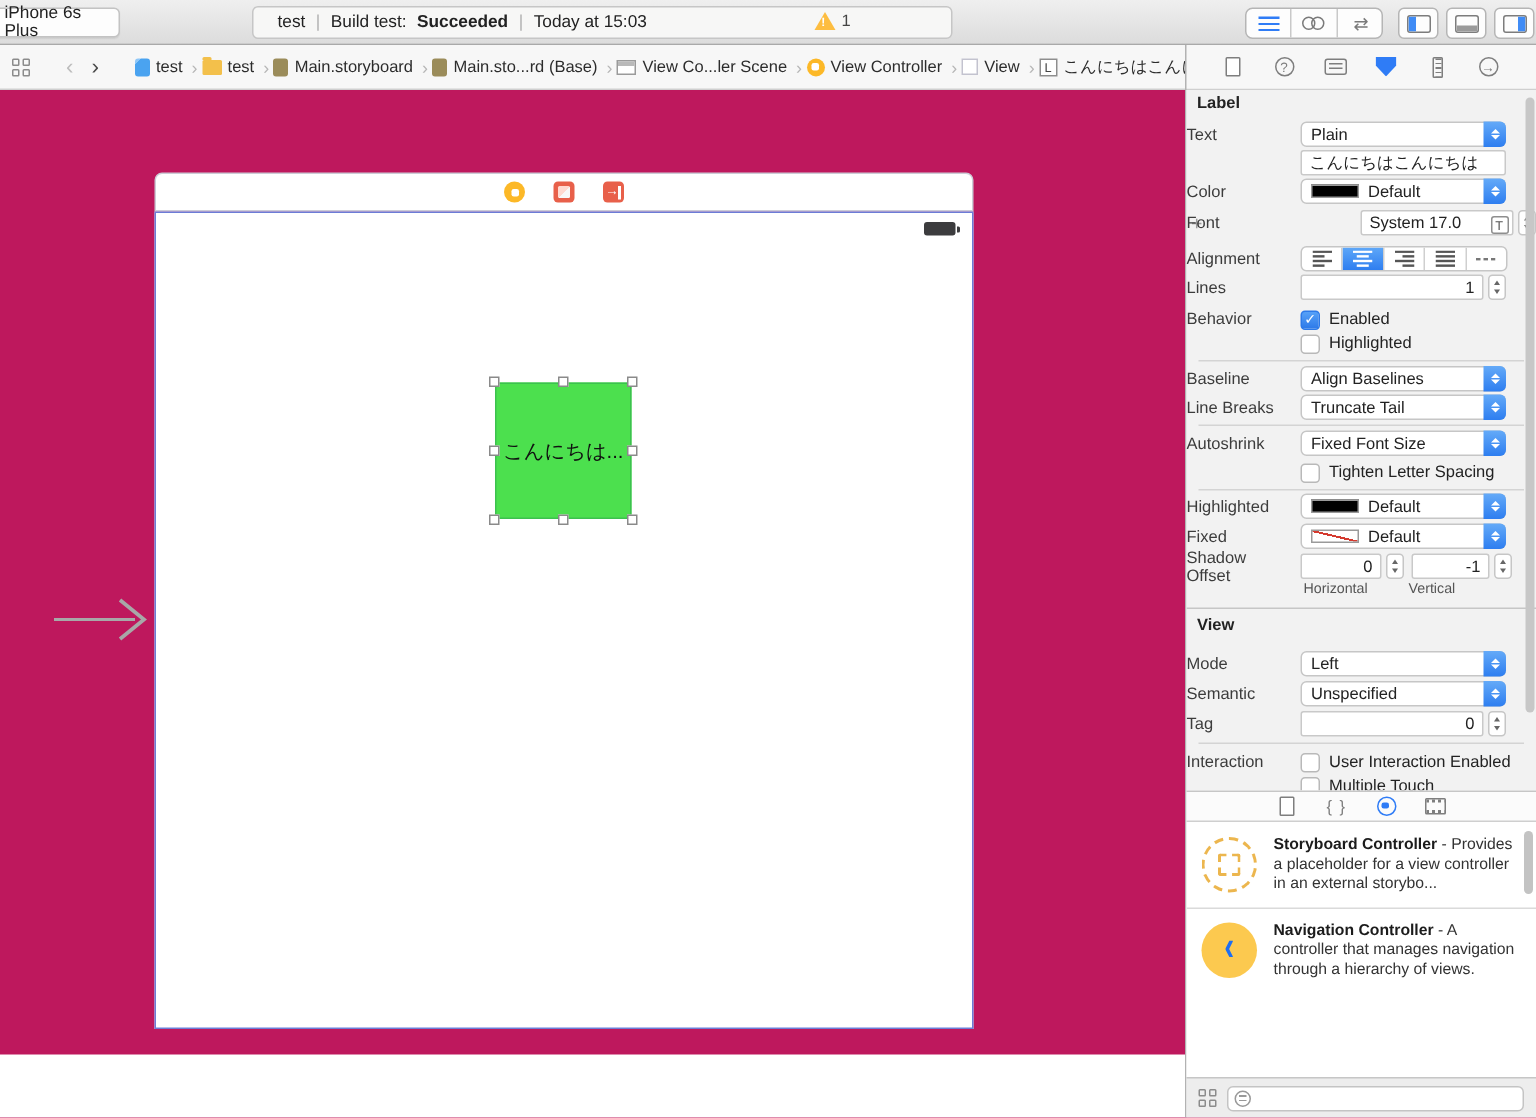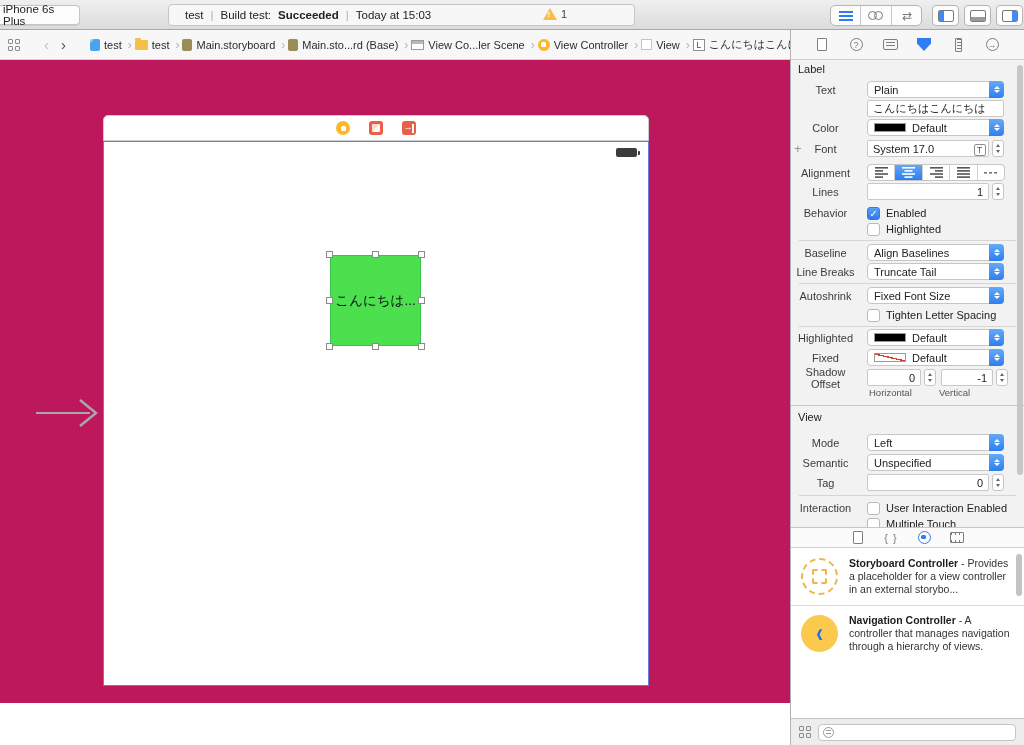--- a/index.html
+++ b/index.html
@@ -80,35 +80,35 @@
   .battery::after { content:""; position:absolute; right:-3px; top:2.5px; width:2px; height:4px; background:#3c3c3e; border-radius:0 1px 1px 0; }
   .sel-label { position:absolute; left:226px; top:113px; width:91px; height:91px; }
   .green-box { position:absolute; inset:0; background:#4ce04e; border:1px solid #3cc14e; display:flex; align-items:center; justify-content:center; font-size:13.5px; color:#111; }
   .hdl { position:absolute; width:7px; height:7px; background:#fff; border:1px solid #8a8a8a; }
   .entry-arrow { left:28px; top:336px; }
 
   
   #vdiv { left:790px; top:30px; width:1px; height:715px; background:#b2b2b2; }
   #inspector { left:791px; top:60px; width:233px; height:467px; background:#f2f2f2; overflow:hidden; font-size:11px; }
   .irow { position:absolute; left:0; width:233px; height:17px; display:flex; align-items:center; }
-  .rl { width:76px; text-align:center; padding-right:7px; color:#3c3c3c; flex:none; }
-  .sec-hdr { position:absolute; left:7px; font-weight:normal; color:#222; font-size:11px; }
+  .rl { width:76px; text-align:left; padding-right:7px; color:#3c3c3c; flex:none; }
+  .sec-hdr { position:absolute; left:7px; font-weight:bold; color:#222; font-size:11px; }
   .pop { position:relative; width:137px; height:17px; background:#fff; border:1px solid #c6c6c6; border-radius:4px; display:flex; align-items:center; padding-left:6px; color:#222; }
   .pop .cap { position:absolute; right:-1px; top:-1px; bottom:-1px; width:15px; border-radius:0 4px 4px 0; background:linear-gradient(#64aaf8,#2e7ef0); display:flex; flex-direction:column; align-items:center; justify-content:center; gap:1.5px; }
   .tw-u { width:0; height:0; border-left:3px solid transparent; border-right:3px solid transparent; border-bottom:3.5px solid #fff; }
   .tw-d { width:0; height:0; border-left:3px solid transparent; border-right:3px solid transparent; border-top:3.5px solid #fff; }
   .swatch { width:32px; height:9px; border:1px solid #9a9a9a; margin-right:6px; flex:none; }
   .sw-black { background:#000; }
   .sw-slash { background:linear-gradient(to top right,#fff 45%,#d43a2f 45% 55%,#fff 55%); }
   .tf { background:#fff; border:1px solid #c9c9c9; border-radius:2px; height:17px; font-size:11px; font-family:inherit; padding:0 5px; color:#222; }
   .num { text-align:right; }
   .stp { width:12px; height:17px; background:#fff; border:1px solid #c6c6c6; border-radius:3px; display:flex; flex-direction:column; align-items:center; justify-content:center; gap:2.5px; margin-left:3px; flex:none; }
   .sg-u { width:0; height:0; border-left:2.6px solid transparent; border-right:2.6px solid transparent; border-bottom:3px solid #666; }
   .sg-d { width:0; height:0; border-left:2.6px solid transparent; border-right:2.6px solid transparent; border-top:3px solid #666; }
-  .fontfield { position:relative; width:122px; }
+  .fontfield { position:relative; width:122px;margin-left:40px; }
   .tbtn { position:absolute; right:2.5px; top:2.5px; width:12px; height:12px; border:1px solid #8e8e8e; border-radius:2px; font-size:8.5px; color:#555; display:flex; align-items:center; justify-content:center; background:#fff; }
   .seg { width:138px; height:17px; border:1px solid #c6c6c6; border-radius:4px; background:#fff; display:flex; overflow:hidden; }
   .seg span { flex:1; display:flex; align-items:center; justify-content:center; border-left:1px solid #cfcfcf; }
   .seg span:first-child { border-left:none; }
   .seg span.sel { background:linear-gradient(#5ea7f8,#2e7ef0); }
   .cb { width:13px; height:13px; border:1px solid #b9b9b9; border-radius:3px; background:#fff; flex:none; margin-right:6px; }
   .cb.on { background:linear-gradient(#57a1f7,#2d7ae9); border-color:#2d7ae9; color:#fff; font-size:9.5px; line-height:12px; text-align:center; font-weight:bold; }
   .cb-lab { color:#222; }
   .isep { position:absolute; left:8px; width:217px; height:1px; background:#d4d4d4; }
   .ssep { position:absolute; left:0; width:233px; height:1px; background:#c6c6c6; }

